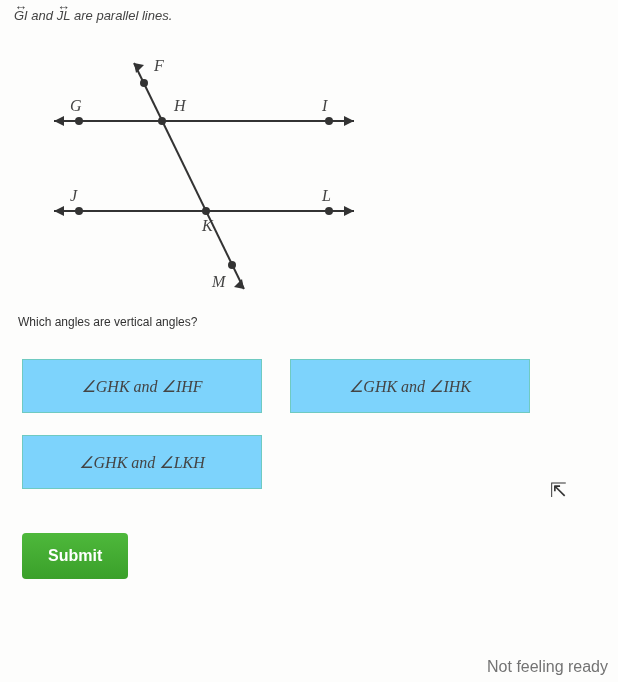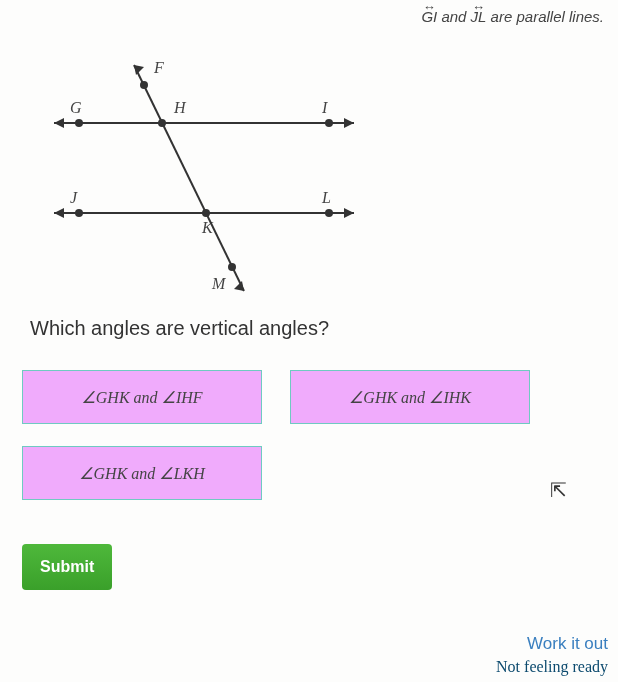--- a/index.html
+++ b/index.html
@@ -7,25 +7,24 @@
       font-family: Arial, Helvetica, sans-serif;
       width: 618px;
       height: 682px;
       background: #fdfdfc;
       color: #333;
       padding: 8px 14px 0 14px;
       position: relative;
       overflow: hidden;
     }
     .problem-statement {
-      font-size: 15px;
+      font-size: 13px;
       color: #444;
       margin-bottom: 3px;
       font-style: italic;
-      text-align: right;
     }
     .problem-statement .arrow-over {
       position: relative;
       display: inline-block;
       font-style: italic;
     }
     .problem-statement .arrow-over::before {
       content: "↔";
       position: absolute;
       top: -10px;
@@ -35,73 +34,72 @@
       font-size: 13px;
       font-style: normal;
     }
     .diagram-area {
       width: 360px;
       height: 270px;
       margin: 8px 0 12px 20px;
       position: relative;
     }
     .question-text {
-      font-size: 20px;
+      font-size: 12px;
       color: #333;
-      margin: 14px 0 30px 16px;
+      margin: 14px 0 30px 4px;
     }
     .answers {
       display: grid;
       grid-template-columns: 240px 240px;
       column-gap: 28px;
       row-gap: 22px;
       margin-left: 8px;
     }
     .answer-btn {
       border: 1.5px solid #6fcac1;
-      background: #f0abfc;
+      background: #7dd3fc;
       height: 54px;
       display: flex;
       align-items: center;
       justify-content: center;
       font-size: 16px;
       color: #444;
       cursor: pointer;
       font-style: italic;
       font-family: 'Times New Roman', serif;
     }
     .submit-btn {
       margin-top: 44px;
       margin-left: 8px;
       background: #3fa92e;
       background: linear-gradient(#4eb83b, #3aa02a);
       color: #fff;
       border: none;
       border-radius: 4px;
-      padding: 14px 18px;
+      padding: 14px 26px;
       font-size: 16px;
       font-weight: bold;
       cursor: pointer;
     }
     .footer {
       position: absolute;
       bottom: 6px;
       right: 10px;
       text-align: right;
     }
     .work-it-out {
       color: #3a7fbf;
       font-size: 17px;
       cursor: pointer;
     }
     .not-ready {
-      color: #0c4a6e;
+      color: #737373;
       font-size: 16px;
       margin-top: 4px;
-      font-family: Liberation Serif, serif;
     }
     .cursor-icon {
       position: absolute;
       left: 550px;
       top: 478px;
       font-size: 20px;
       pointer-events: none;
       color: #333;
     }
     svg text {
@@ -174,18 +172,17 @@
 
 <button class="submit-btn">
   <span>Submit</span>
 </button>
 
 
 <span class="cursor-icon">⇱</span>
 
 
 <div class="footer">
-  <div class="work-it-out">Work it out</div>
   <div class="not-ready">Not feeling ready</div>
 </div>
 
 
 
 
 </body></html>

